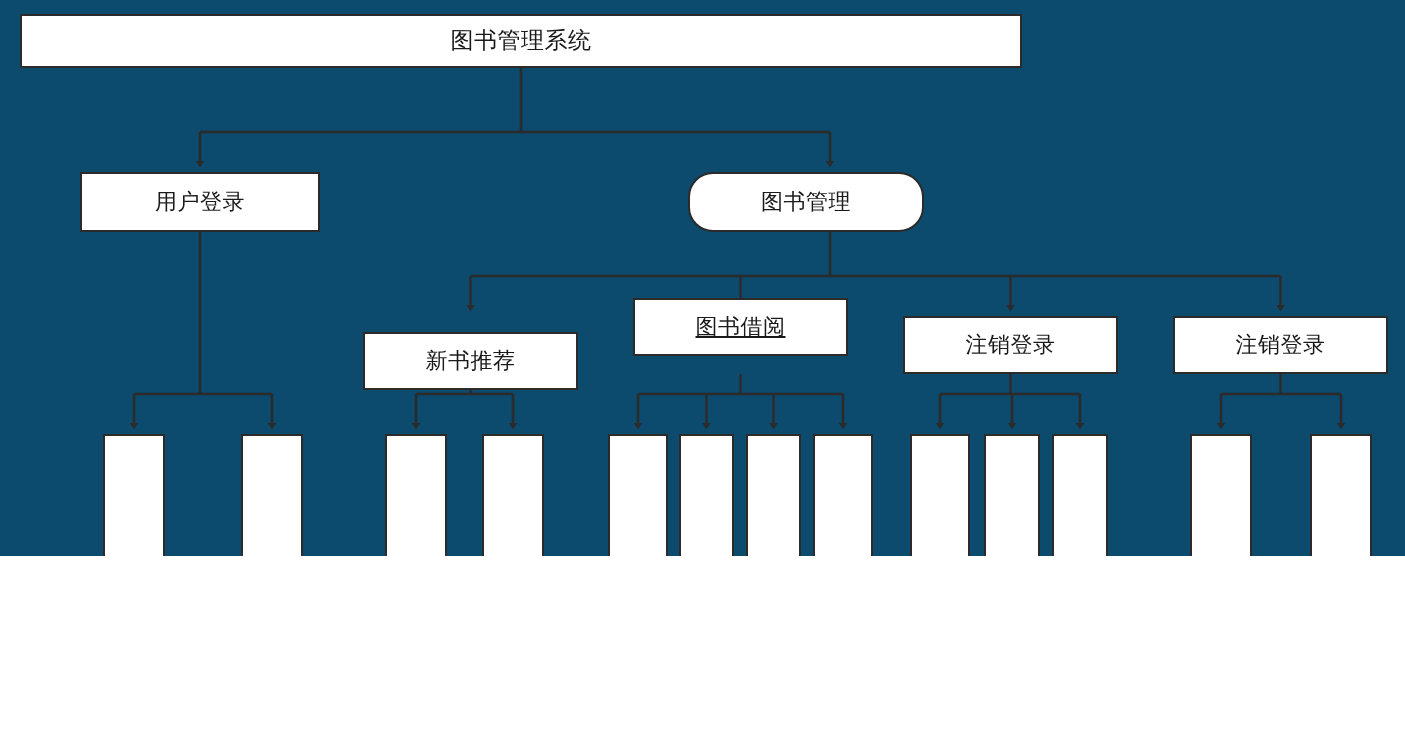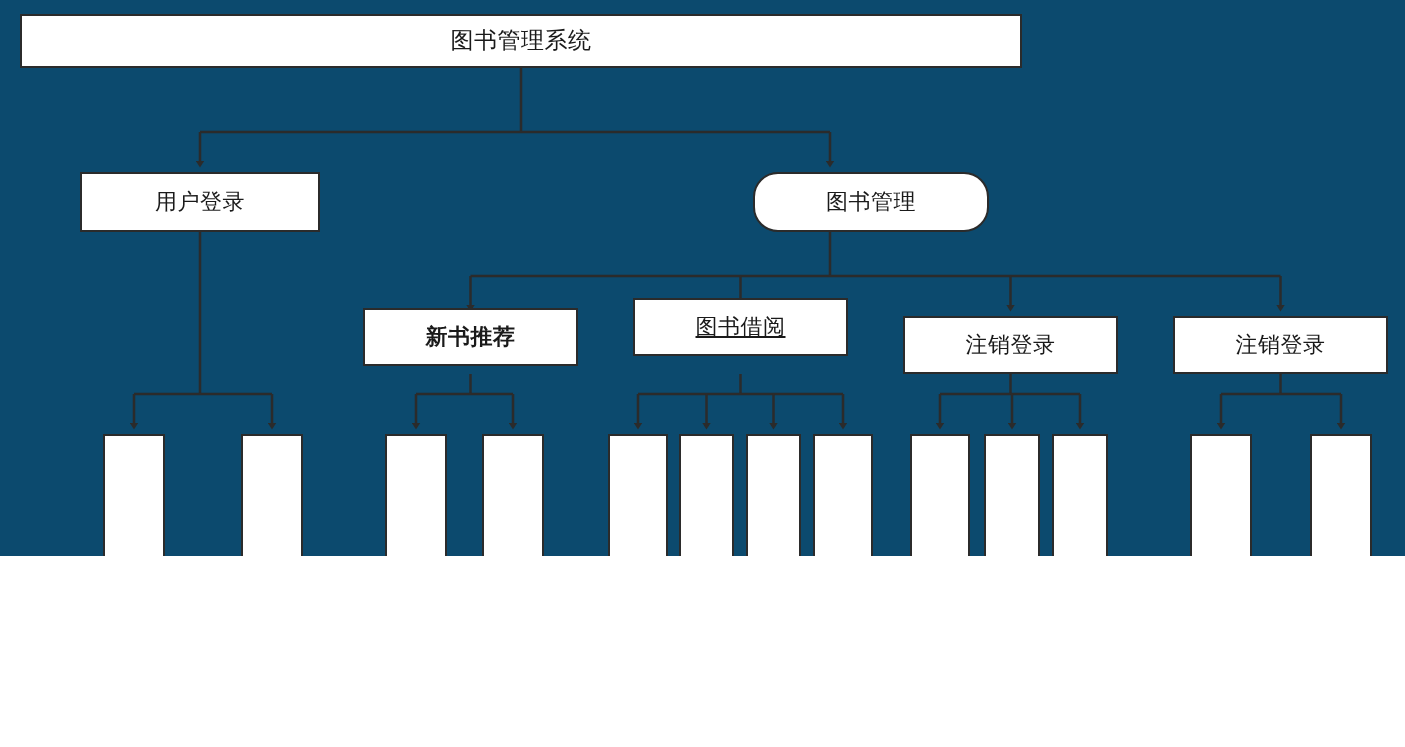--- a/index.html
+++ b/index.html
@@ -114,24 +114,24 @@
       <line x1="1280.5" y1="374" x2="1280.5" y2="394" stroke="#2b2b2b" stroke-width="2.5"></line>
       <line x1="1221" y1="394" x2="1341" y2="394" stroke="#2b2b2b" stroke-width="2.5"></line>
       <line x1="1221" y1="394" x2="1221" y2="423" stroke="#2b2b2b" stroke-width="2.5" marker-end="url(#arrowhead)"></line>
       <line x1="1341" y1="394" x2="1341" y2="423" stroke="#2b2b2b" stroke-width="2.5" marker-end="url(#arrowhead)"></line>
     </svg>
 
   <div class="node node-h" id="root-node" style="left: 20px; top: 14px; width: 1002px; height: 54px;">图书管理系统</div>
 
   <div id="level2-layer">
       <div class="node node-h" style="left: 80px; top: 172px; width: 240px; height: 60px;">用户登录</div>
-      <div class="node node-h" style="left: 753px; top: 172px; width: 236px; height: 60px; border-radius: 25px;">图书管理</div>
+      <div class="node node-h" style="left: 688px; top: 172px; width: 236px; height: 60px; border-radius: 25px;">图书管理</div>
     </div>
   <div id="level3-layer">
-      <div class="node node-h" style="left: 363px; top: 308px; width: 215px; height: 58px; font-weight: bold;">新书推荐</div>
+      <div class="node node-h" style="left: 363px; top: 332px; width: 215px; height: 58px;">新书推荐</div>
       <div class="node node-h" style="left: 633px; top: 298px; width: 215px; height: 58px; text-decoration: underline;">图书借阅</div>
       <div class="node node-h" style="left: 903px; top: 316px; width: 215px; height: 58px;">注销登录</div>
       <div class="node node-h" style="left: 1173px; top: 316px; width: 215px; height: 58px;">注销登录</div>
     </div>
   <div id="leaf-layer">
       <div class="node node-v" style="left: 103px; top: 434px; width: 62px; height: 301px;">
         <span class="vlabel">用户登录</span>
       </div>
       <div class="node node-v" style="left: 241px; top: 434px; width: 62px; height: 301px;">
         <span class="vlabel">注销登录</span>

